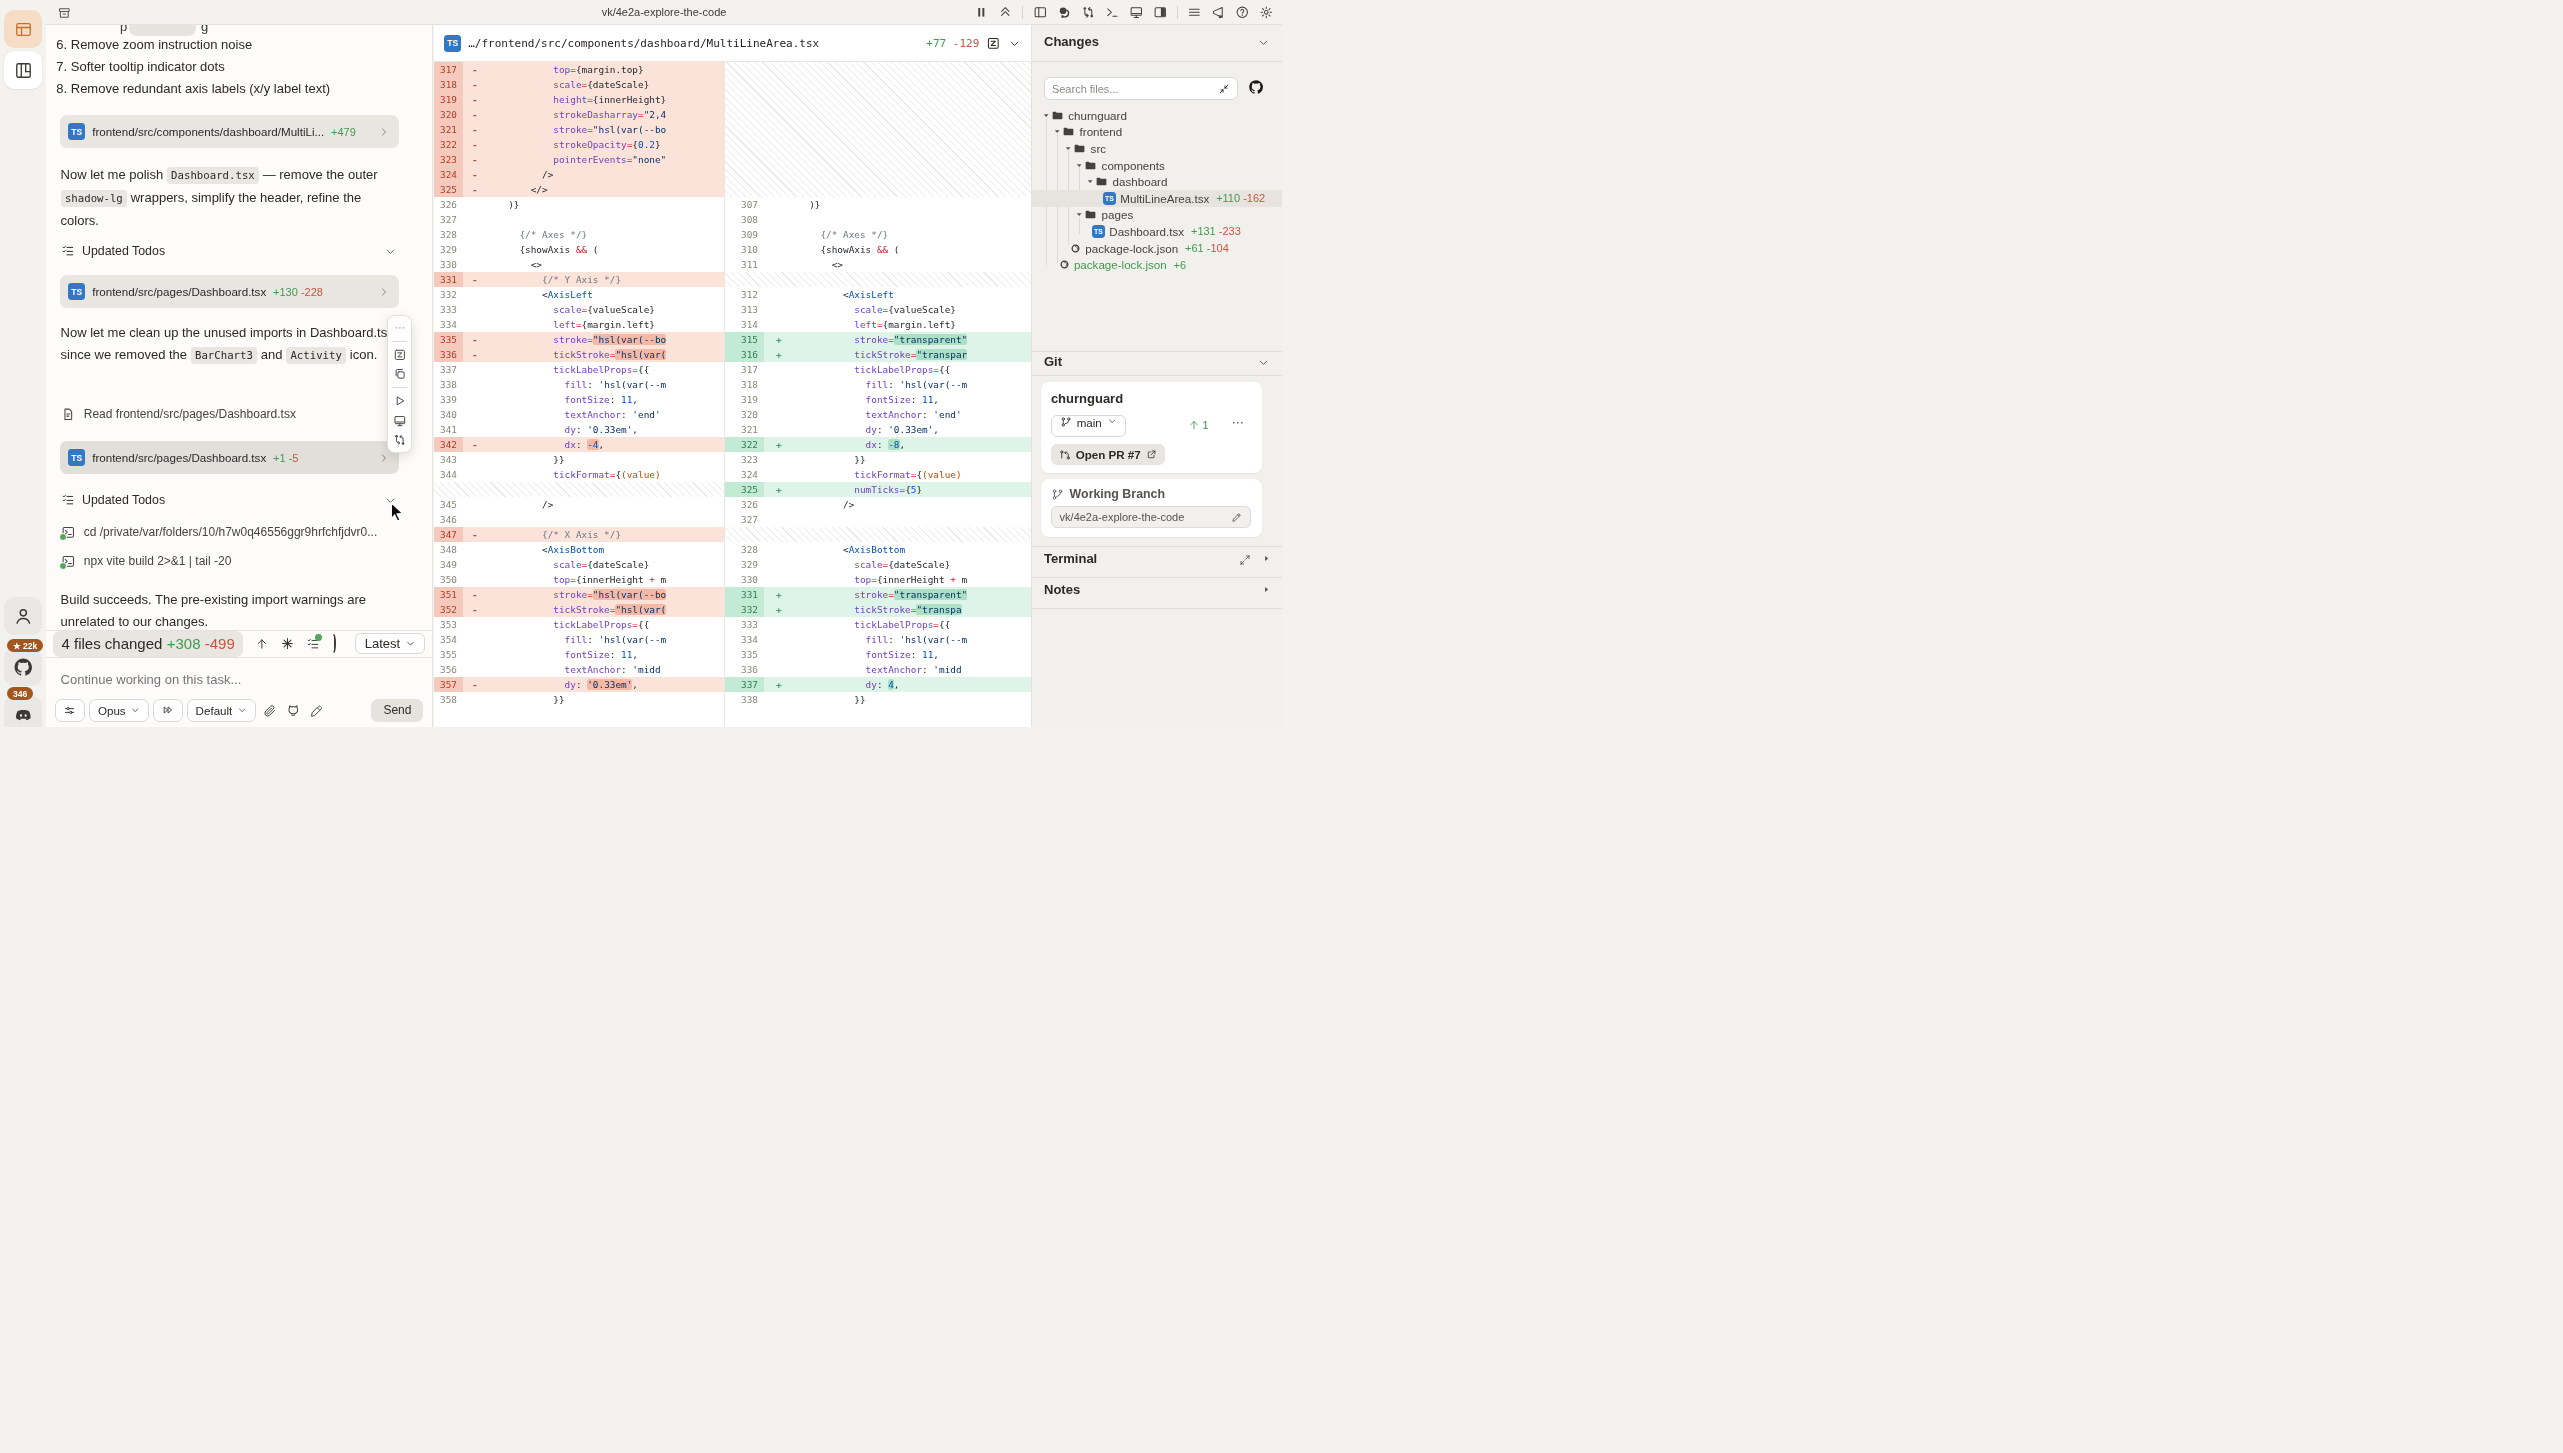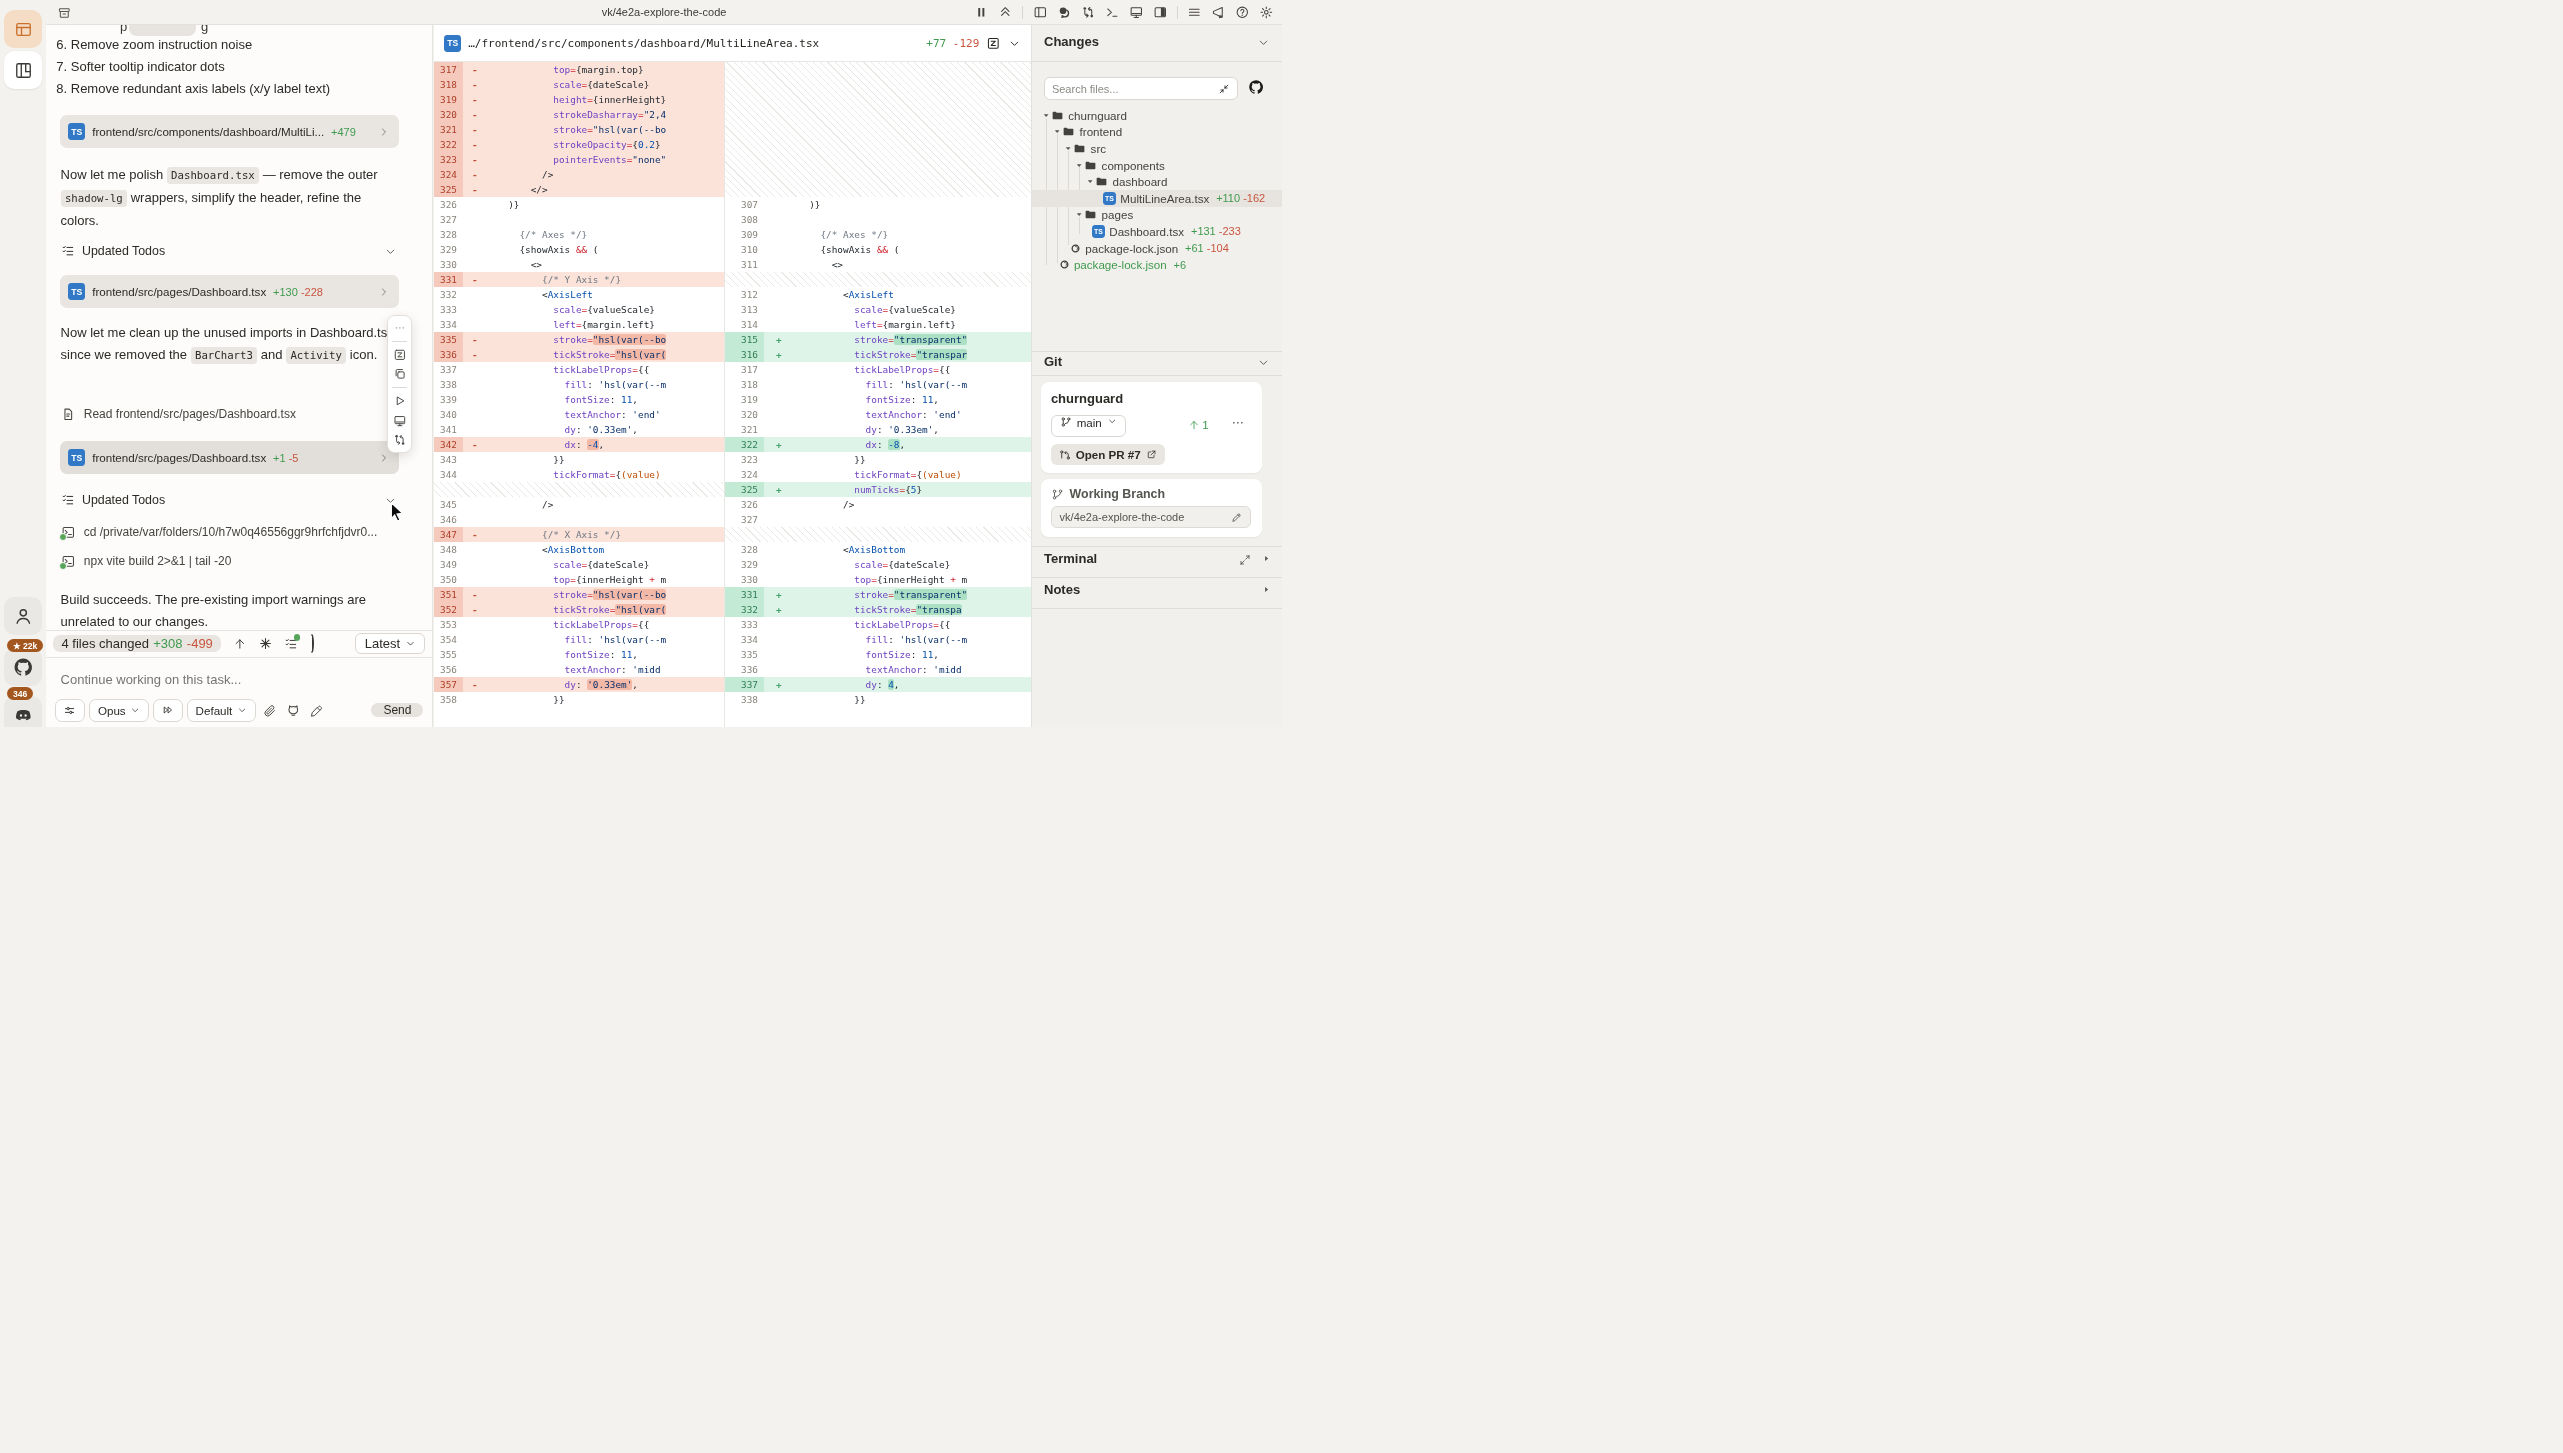--- a/index.html
+++ b/index.html
@@ -40,31 +40,31 @@
   .file-chip .counts { font-size:11px; white-space:nowrap; }
   .file-chip .chev { margin-left:auto; color:#6f6e69; }
   .para { position:absolute; left:14.6px; width:336px; font-size:13px; line-height:22px; color:#2b2a26; }
   .para code { font-family:"DejaVu Sans Mono", monospace; font-size:10.7px; background:#e9e6e2; border-radius:3.4px; padding:1.7px 4.3px; }
   .todos-row { position:absolute; left:14.6px; width:336px; display:flex; align-items:center; gap:7.7px; font-size:12.4px; color:#2b2a26; cursor:pointer; }
   .todos-row .chev { margin-left:auto; color:#55544f; }
   .tool-row { position:absolute; left:14.6px; display:flex; align-items:center; gap:8.6px; font-size:12px; color:#45443f; }
   .term-ic { position:relative; color:#45443f; }
   .term-ic::after { content:""; position:absolute; left:-1.7px; bottom:-1.7px; width:6px; height:6px; border-radius:50%; background:#57a55a; border:1.3px solid #fdfcfb; }
   #status-row { position:absolute; left:0; right:0; top:605px; height:26.6px; border-top:0.9px solid #e6e4e0; display:flex; align-items:center; padding:0 6.9px; }
-  #files-chip { background:#e9e6e2; border-radius:6.9px; height:17px; display:flex; align-items:center; padding:0 8.6px; font-size:13px; gap:4.3px; color:#2b2a26; }
+  #files-chip { background:#e9e6e2; border-radius:6.9px; height:26px; display:flex; align-items:center; padding:0 8.6px; font-size:15px; gap:4.3px; color:#2b2a26; }
   .st-ic { margin-left:12px; color:#3a3935; cursor:pointer; position:relative; }
   .st-ic .gdot { position:absolute; right:-2.6px; top:-2.6px; width:6.9px; height:6.9px; border-radius:50%; background:#57a55a; }
   .spinner { width:13px; height:13px; border-radius:50%; border:2.1px solid #3a3935; border-left-color:transparent; transform:rotate(45deg); }
   #latest-btn { margin-left:auto; background:#fff; border:0.9px solid #dbd8d3; border-radius:6px; height:21.4px; padding:0 8.6px; font-size:13px; color:#2b2a26; display:flex; align-items:center; gap:4.3px; cursor:pointer; }
   #composer { position:absolute; left:0; right:0; top:632px; bottom:0; border-top:0.9px solid #e6e4e0; background:#fdfcfb; }
   #composer-input { position:absolute; left:14.6px; top:13.7px; right:14.6px; font-size:13px; color:#8b8a84; background:transparent; border:none; outline:none; font-family:"Liberation Sans",sans-serif; }
   #composer-row { position:absolute; left:8.6px; right:8.6px; bottom:5.1px; height:23px; display:flex; align-items:center; gap:4.3px;justify-content:center; }
   .cbtn { background:#fff; border:0.9px solid #dbd8d3; border-radius:6.9px; height:23px; display:flex; align-items:center; gap:4.3px; padding:0 7.7px; font-size:11.6px; color:#2b2a26; cursor:pointer; }
   .cic { color:#45443f; padding:0 2.6px; cursor:pointer; }
-  #send-btn { margin-left:auto; background:#e6e3de; border:none; border-radius:6.9px; height:14px; padding:0 12px; font-size:12px; color:#2b2a26; cursor:pointer; }
+  #send-btn { margin-left:auto; background:#e6e3de; border:none; border-radius:6.9px; height:23px; padding:0 12px; font-size:12px; color:#2b2a26; cursor:pointer; }
 
   
   #float-toolbar { position:absolute; left:387px; top:315px; width:25px; background:#fff; border:0.9px solid #e3e0db; border-radius:7.7px; box-shadow:0 3.4px 12px rgba(0,0,0,.12); display:flex; flex-direction:column; align-items:center; padding:5.1px 0; gap:6px; z-index:30; }
   #float-toolbar .fdiv { width:14.6px; height:0.9px; background:#dddad5; }
   #float-toolbar .icon { color:#45443f; cursor:pointer; }
 
   
   #diff-header { position:absolute; left:0; right:0; top:0; height:37px; background:#fff; border-bottom:0.9px solid #e9e7e3; display:flex; align-items:center; padding:0 10.3px; gap:6.9px; }
   #diff-path { font-family:"DejaVu Sans Mono", monospace; font-size:11px; color:#1f1e1b; white-space:nowrap; overflow:hidden; flex:1; }
   #diff-counts { font-family:"DejaVu Sans Mono", monospace; font-size:11px; white-space:nowrap; }

